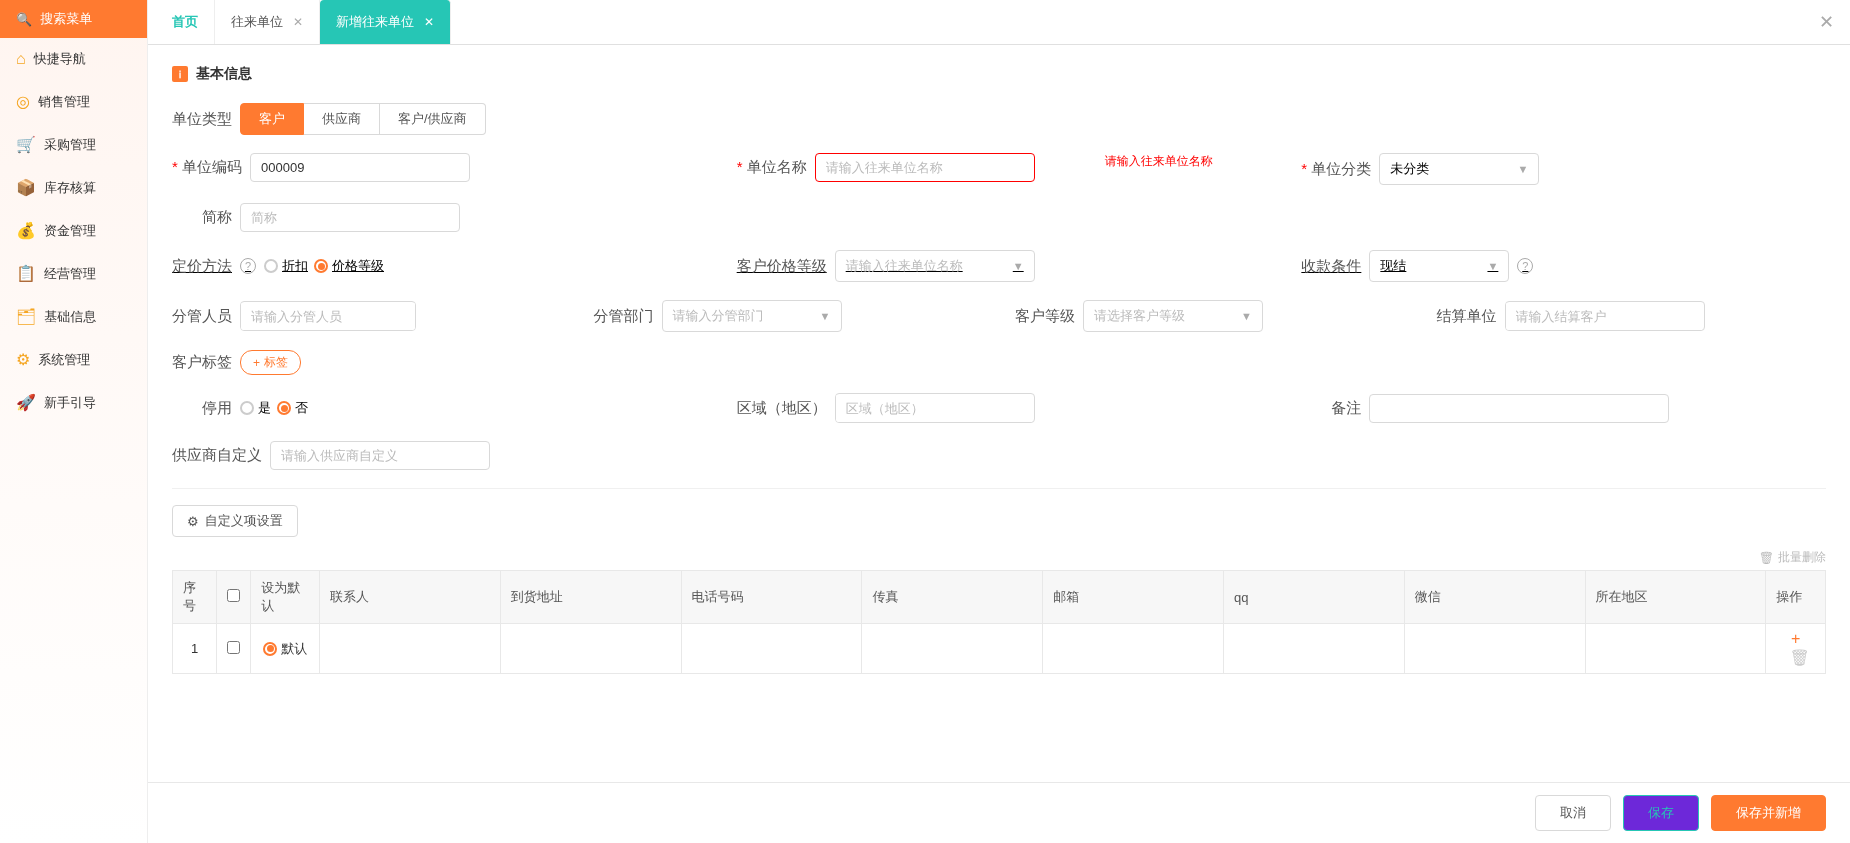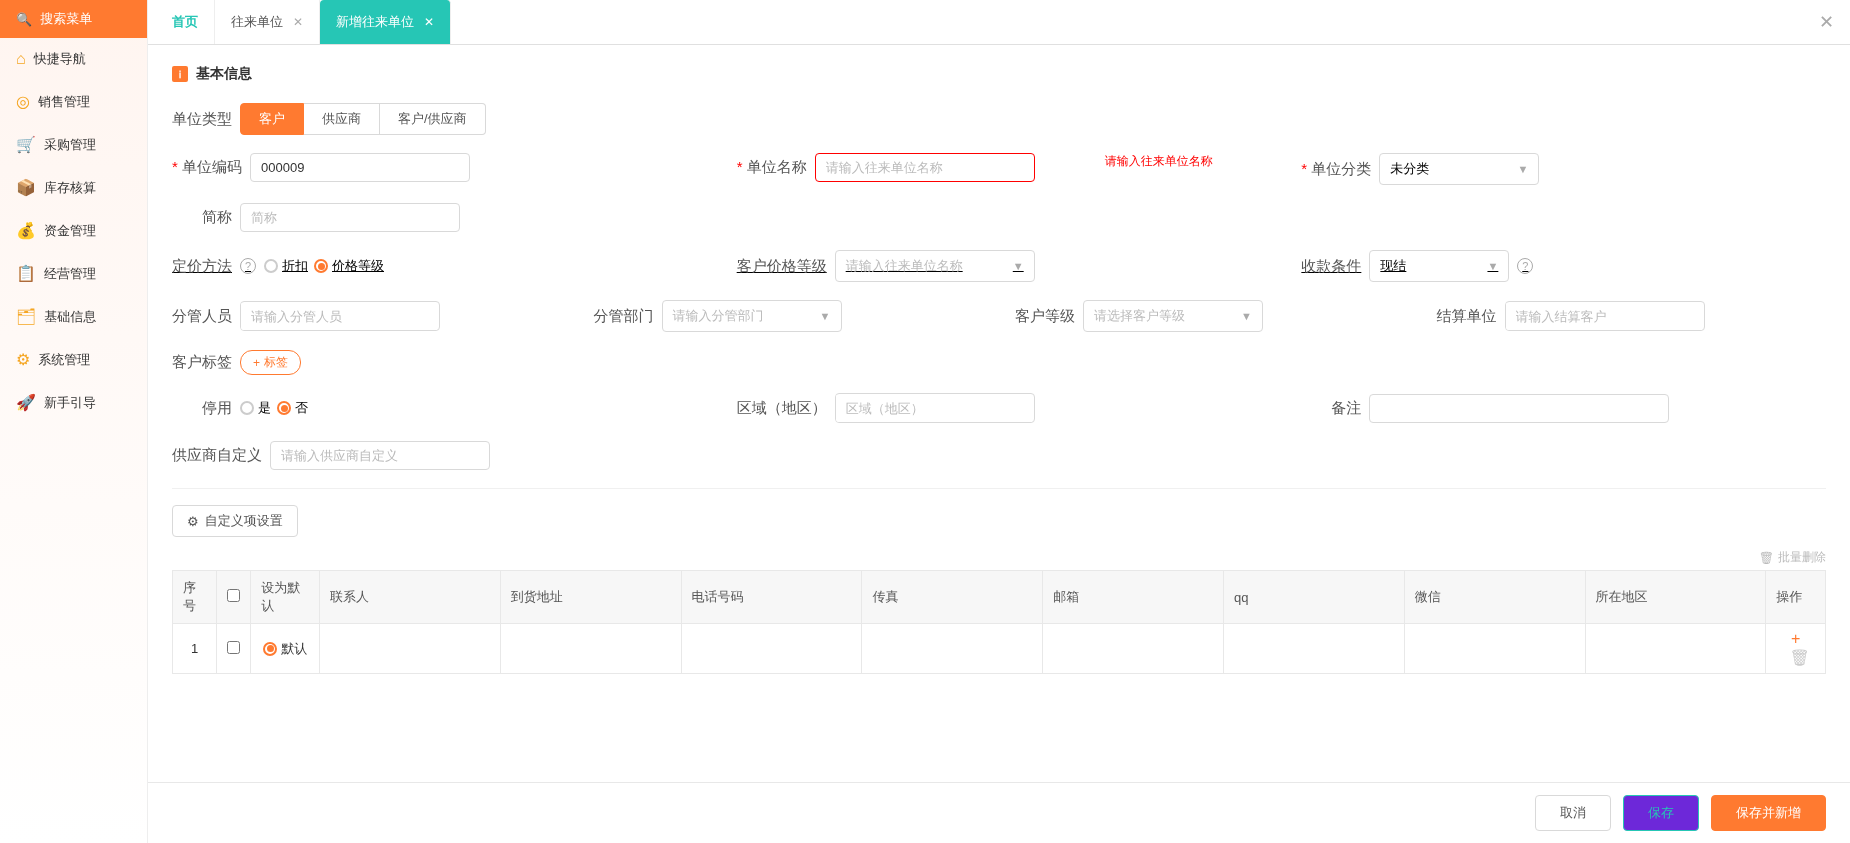--- a/index.html
+++ b/index.html
@@ -469,21 +469,21 @@
           <span>现结</span>
           <span class="arrow">▼</span>
         </div>
         <span class="help-icon">?</span>
       </div>
     </div>
 
     <div class="form-row" style="gap: 32px; align-items: center;">
       <div class="form-item">
         <span class="form-label">分管人员</span>
-        <div class="input-with-dots" style="width:200px;">
+        <div class="input-with-dots" style="width:176px;">
           <input type="text" placeholder="请输入分管人员" style="">
           <span class="dots-btn">···</span>
         </div>
       </div>
       <div class="form-item">
         <span class="form-label">分管部门</span>
         <div class="select-wrap" style="min-width:180px;">
           <span style="color:#bbb;">请输入分管部门</span>
           <span class="arrow">▼</span>
         </div>

